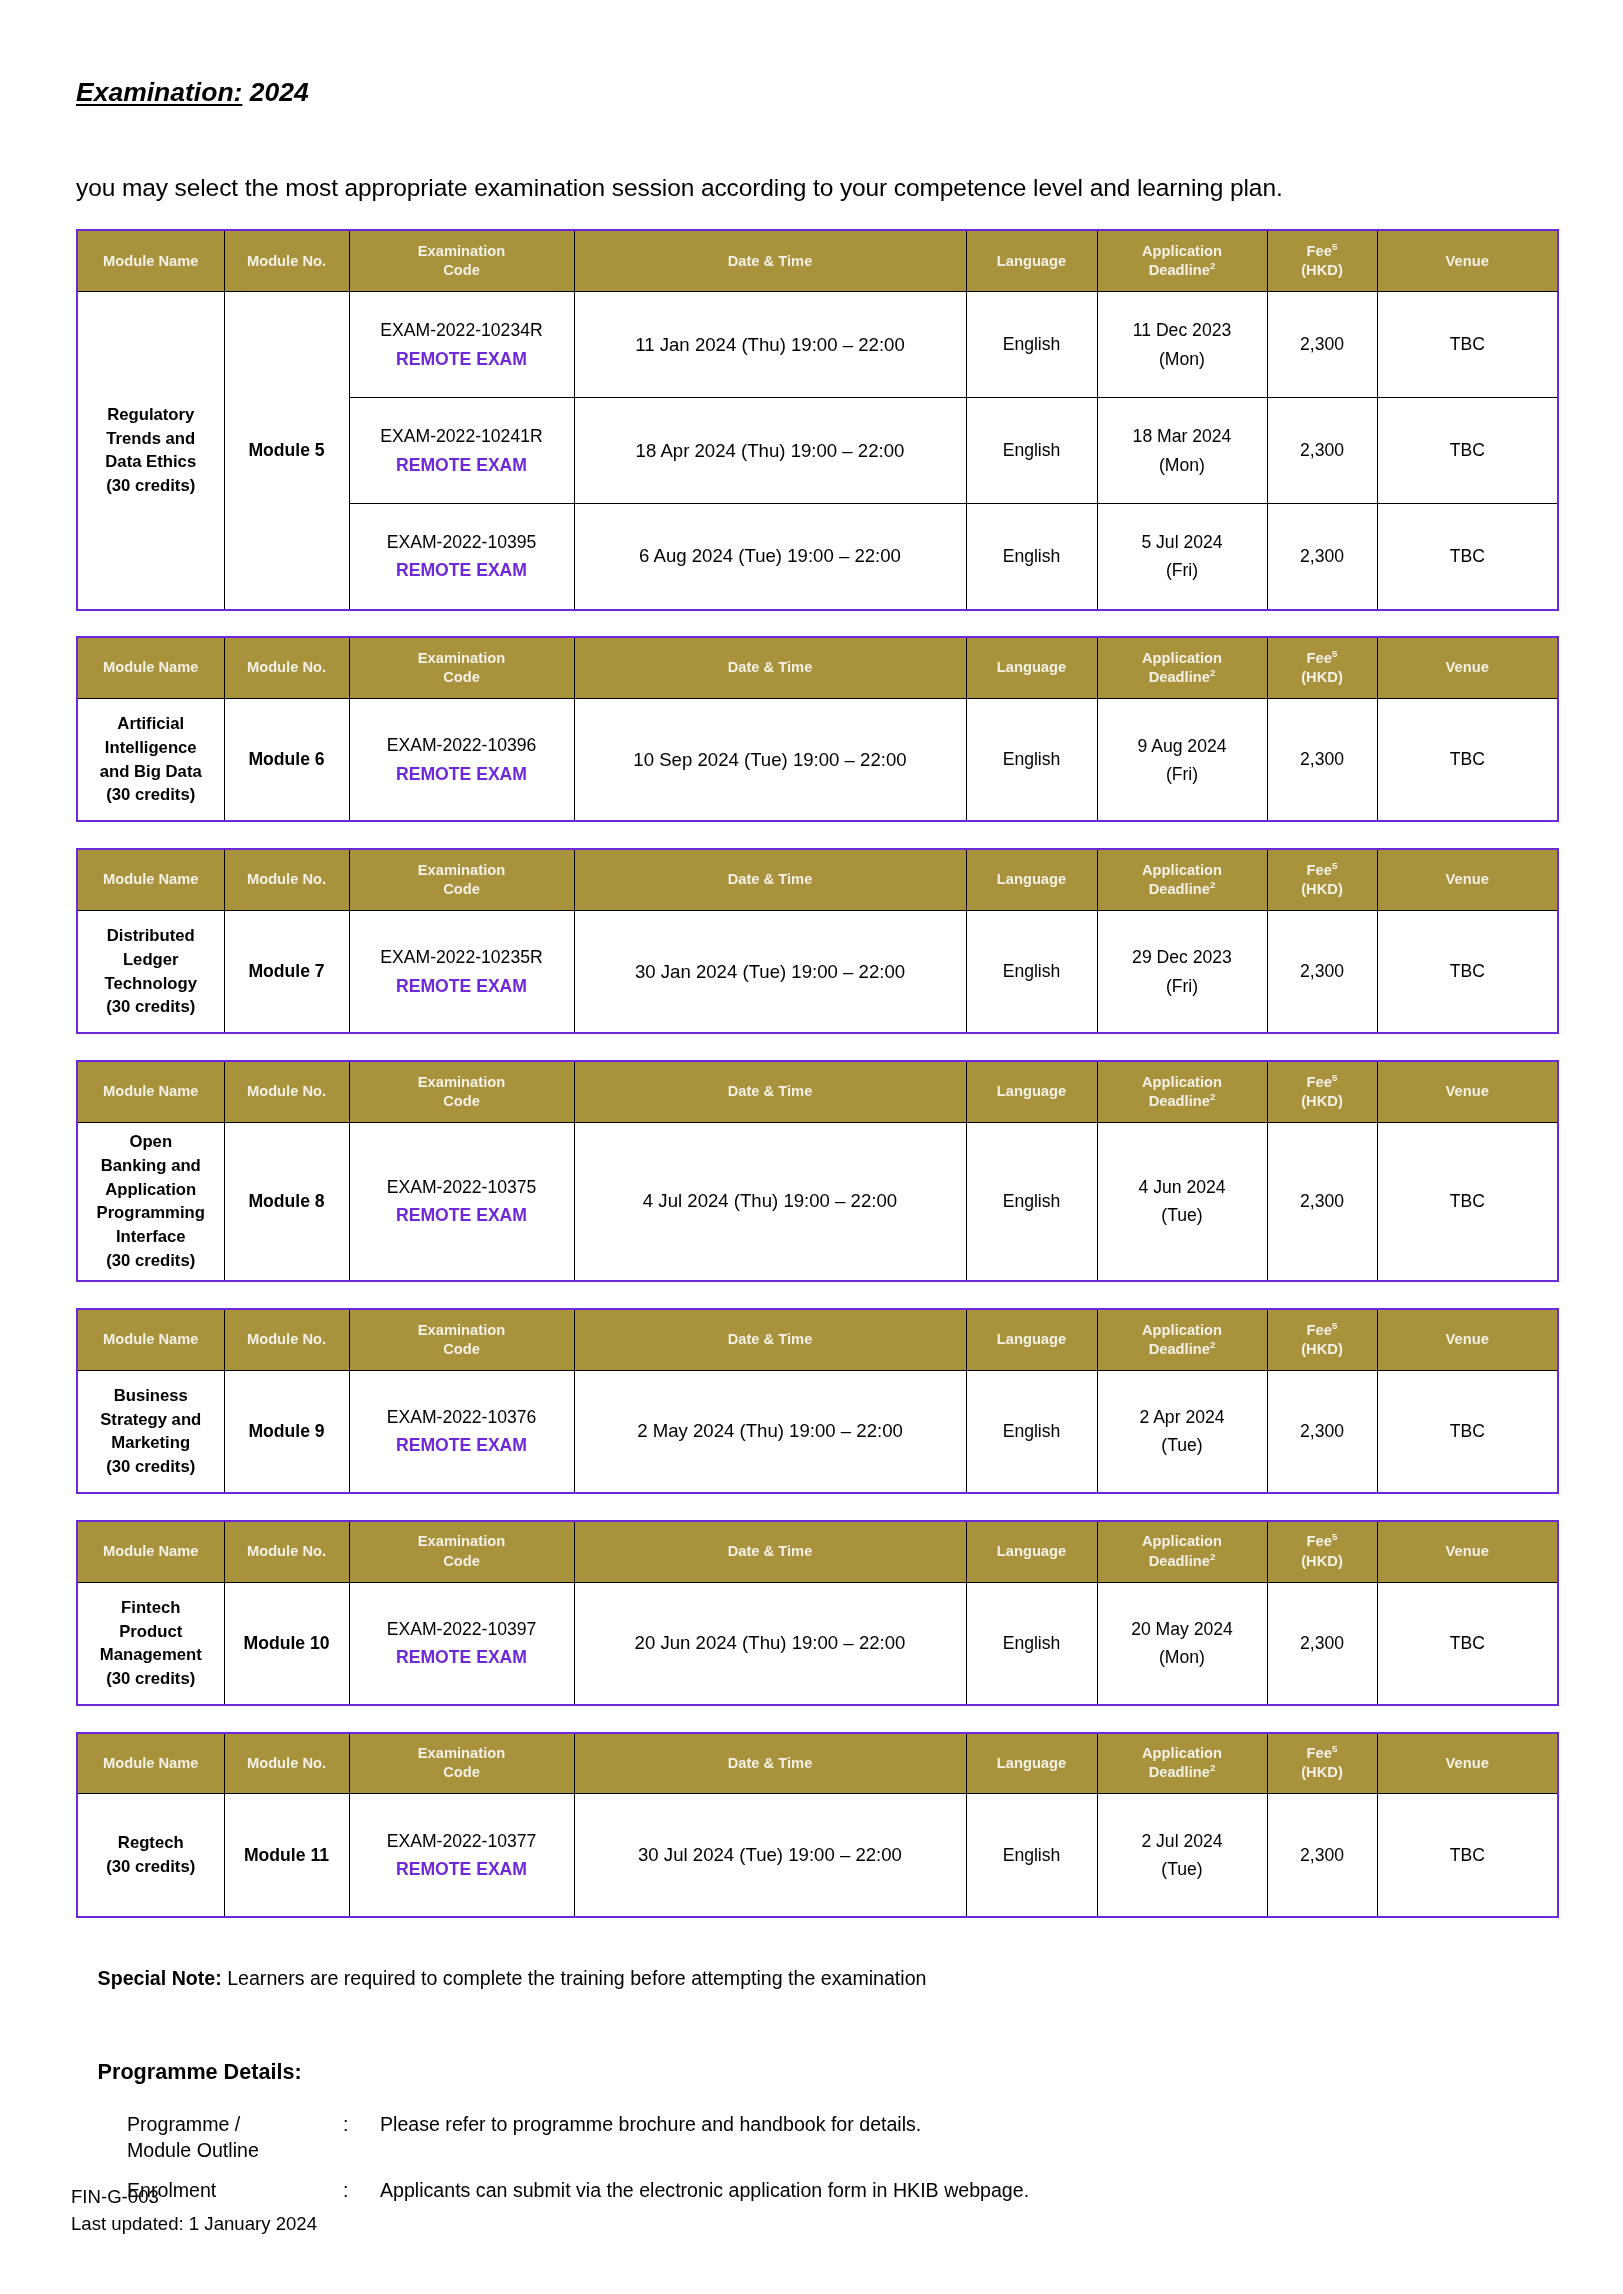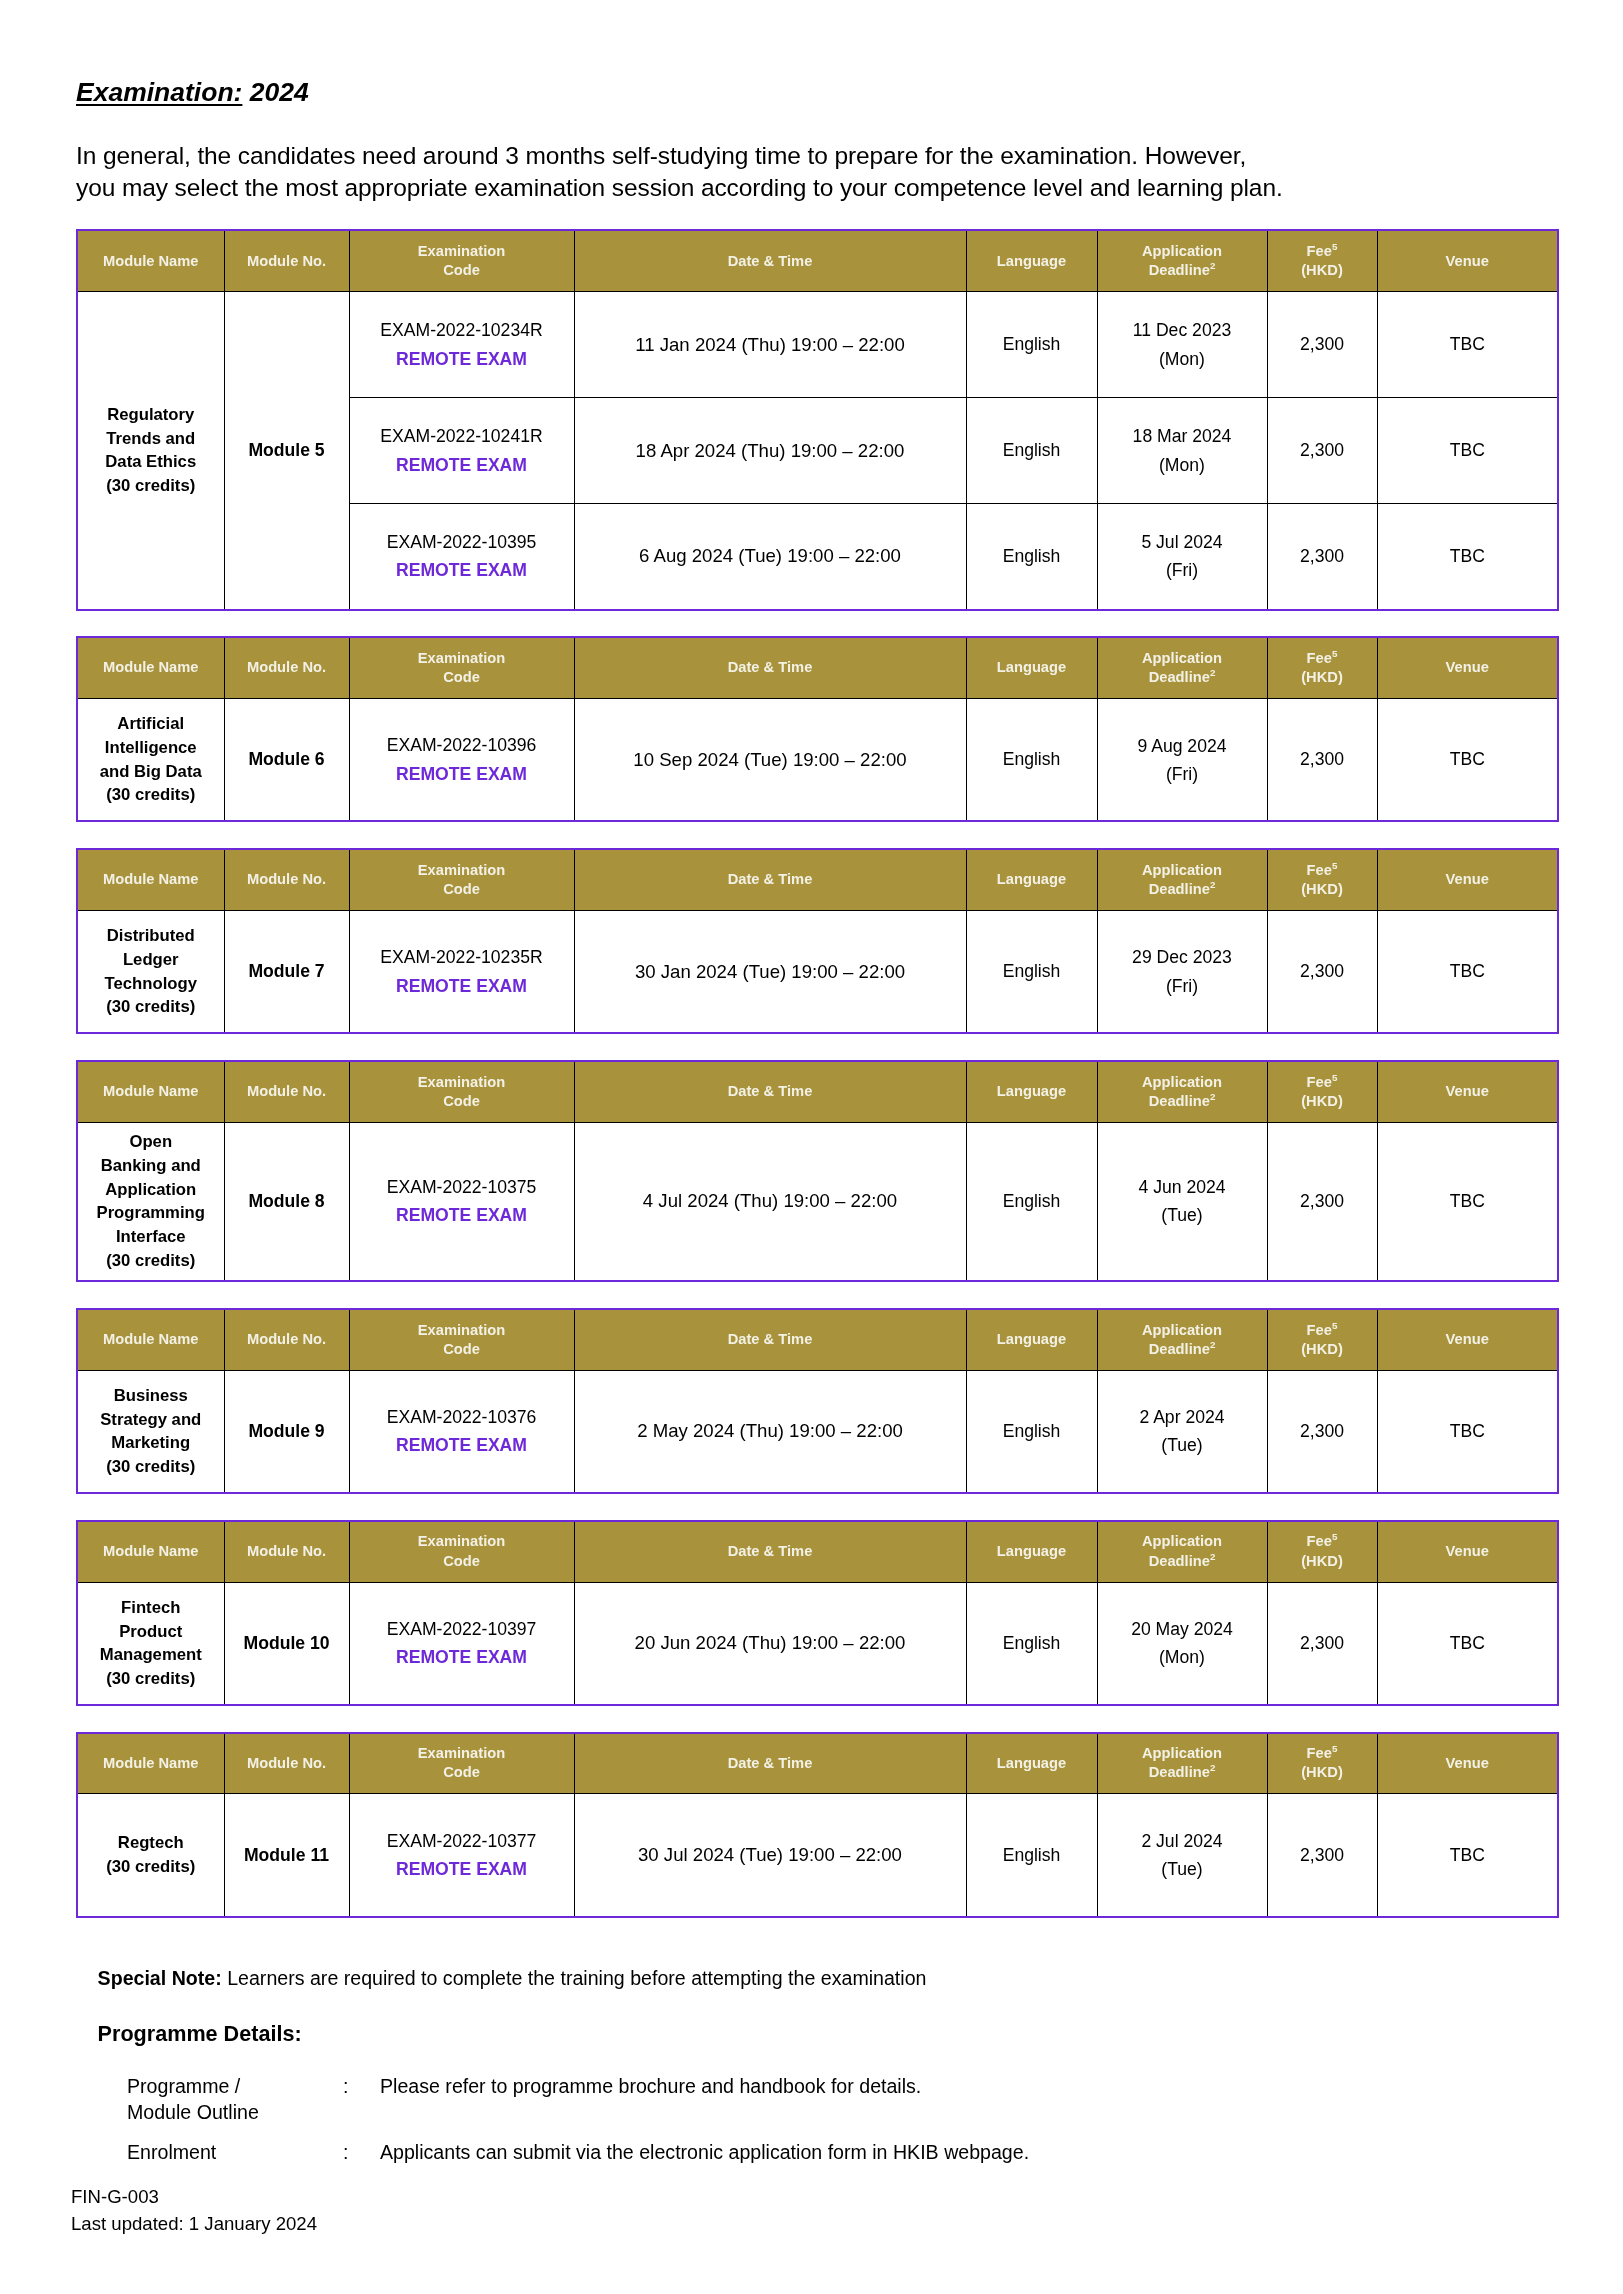--- a/index.html
+++ b/index.html
@@ -137,21 +137,21 @@
   
   .special-note {
     margin-top: 47px;
     margin-left: 21.6px;
     font-size: 19.6px;
     line-height: 1.35;
   }
   .special-note b { font-weight: bold; }
 
   .prog-details-title {
-    margin-top: 30px;
+    margin-top: 68px;
     margin-left: 21.6px;
     font-size: 21.6px;
     font-weight: bold;
   }
 
   .details-table {
     margin-top: 25.5px;
     margin-left: 51px;
     border-collapse: collapse;
     font-size: 19.6px;
@@ -175,21 +175,21 @@
 </style>
 </head>
 <body>
 
 <div class="page">
   <div class="content">
 
     <h1 class="doc-heading"><span class="u">Examination:</span><span> 2024</span></h1>
 
     <p class="intro">
-      <span>In general, the candidates need around 3 months self-studying time to prepare for the examination.  However,</span><br>
+      <br>
       <span>you may select the most appropriate examination session according to your competence level and learning plan.</span>
     </p>
 
     <div id="tables-container">
         <table class="exam-table">
           <colgroup>
             <col class="c-name">
             <col class="c-no">
             <col class="c-code">
             <col class="c-date">

